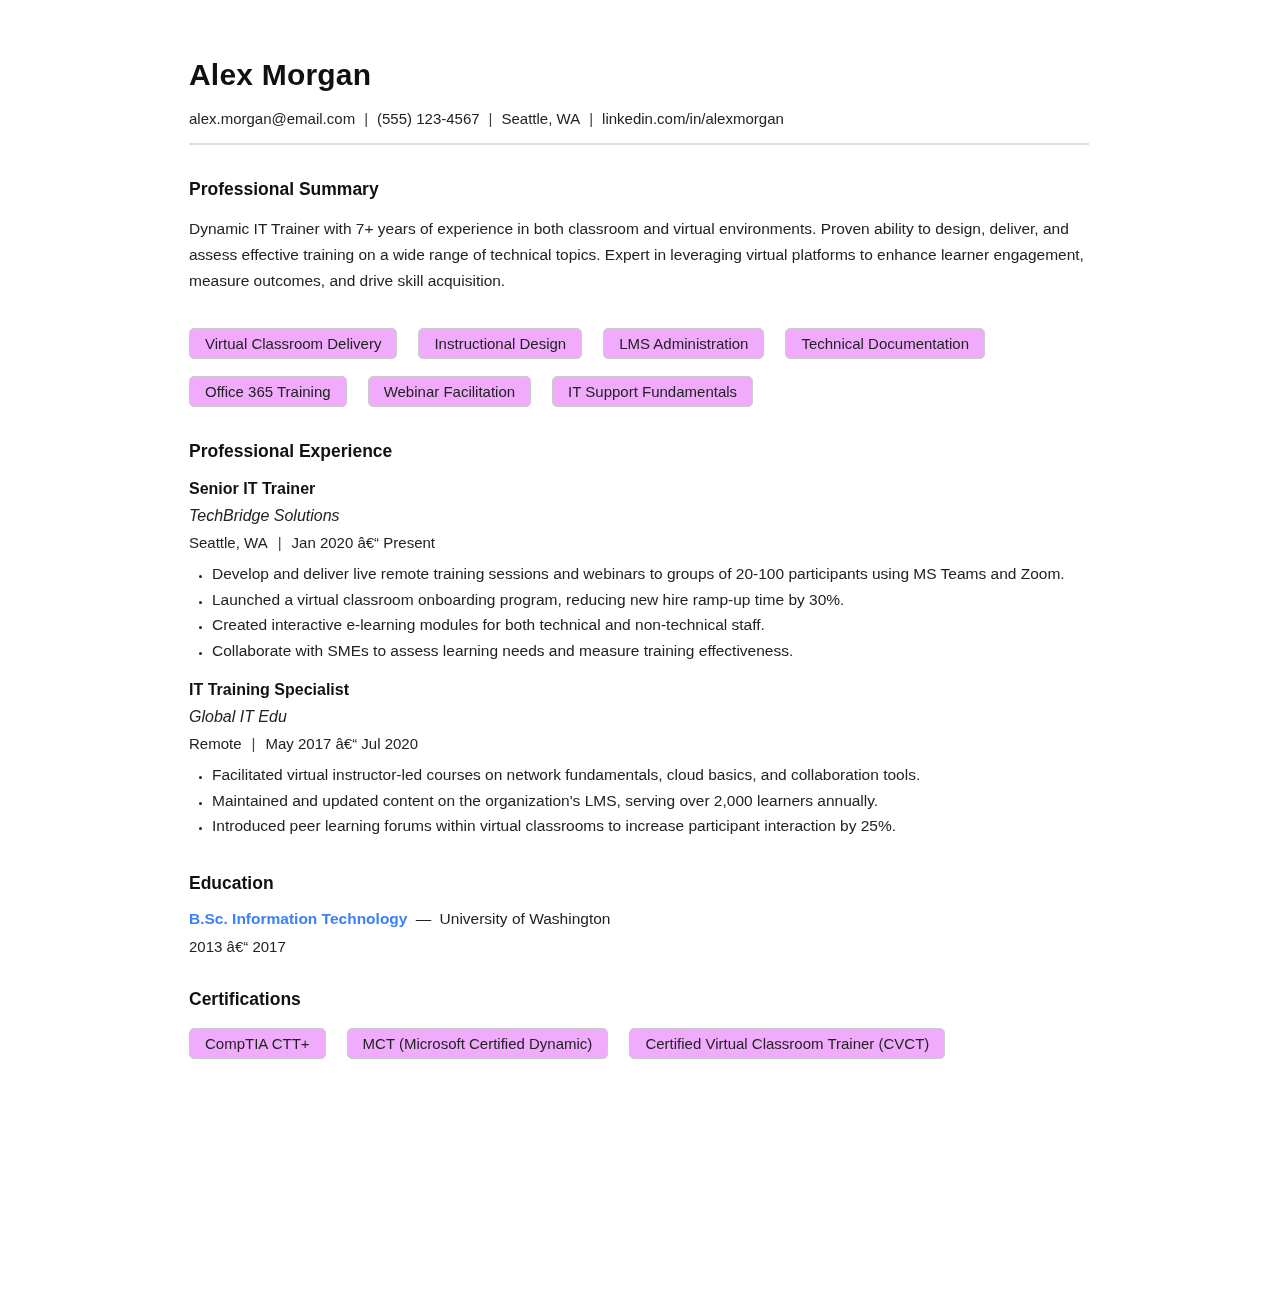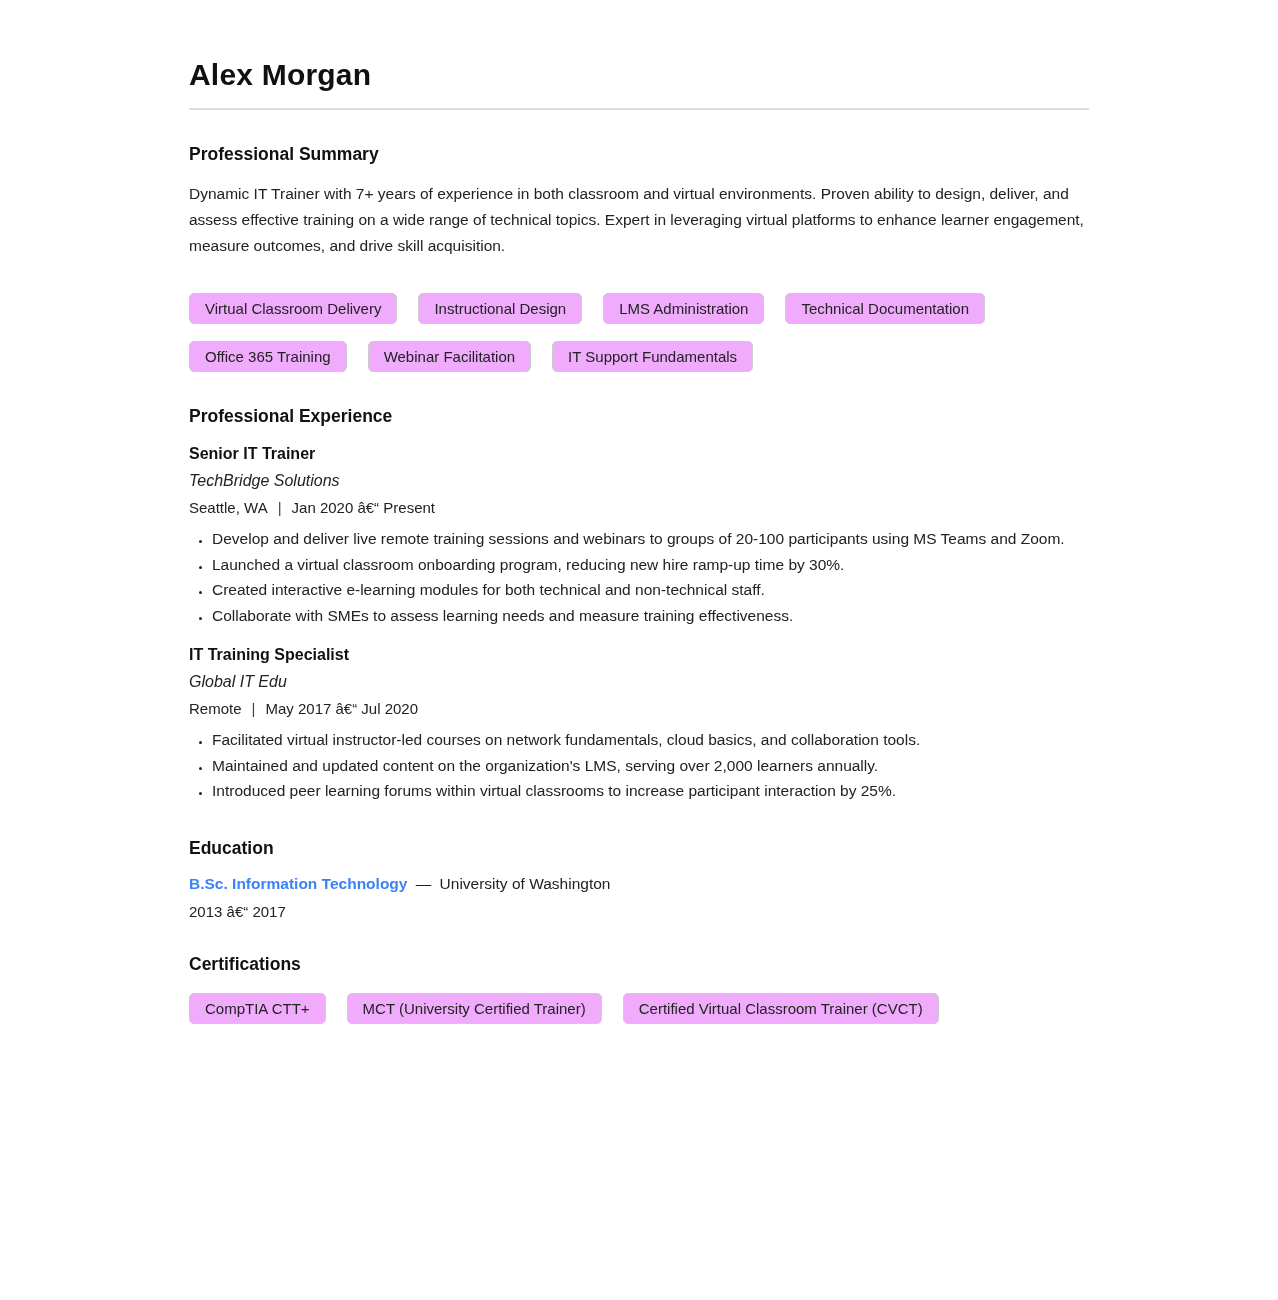--- a/index.html
+++ b/index.html
@@ -92,20 +92,23 @@
   .edu-dates { font-size: 15px; margin-top: 10px; }
   section.certs .pills { margin-top: 18px; }
 </style>
 </head>
 <body>
 
 <div class="page">
 
   <header>
     <h1 class="name">Alex Morgan</h1>
+    <div class="contact">
+      <span>alex.morgan@email.com</span><span class="sep">|</span><span>(555) 123-4567</span><span class="sep">|</span><span>Seattle, WA</span><span class="sep">|</span><span>linkedin.com/in/alexmorgan</span>
+    </div>
     <hr class="header-rule">
   </header>
 
   <section>
     <h2 class="sec-title">Professional Summary</h2>
     <p class="summary">Dynamic IT Trainer with 7+ years of experience in both classroom and virtual environments. Proven ability to design, deliver, and assess effective training on a wide range of technical topics. Expert in leveraging virtual platforms to enhance learner engagement, measure outcomes, and drive skill acquisition.</p>
   </section>
 
   <section>
     <div class="pills">
@@ -157,18 +160,18 @@
       <span class="edu-sep">—</span>
       <span>University of Washington</span>
     </div>
     <div class="edu-dates">2013 â€“ 2017</div>
   </section>
 
   <section class="certs">
     <h2 class="sec-title">Certifications</h2>
     <div class="pills">
       <span class="pill">CompTIA CTT+</span>
-      <span class="pill">MCT (University Certified Trainer)</span>
+      <span class="pill">MCT (Microsoft Certified Dynamic)</span>
       <span class="pill">Certified Virtual Classroom Trainer (CVCT)</span>
     </div>
   </section>
 
 </div>
 
 </body></html>

